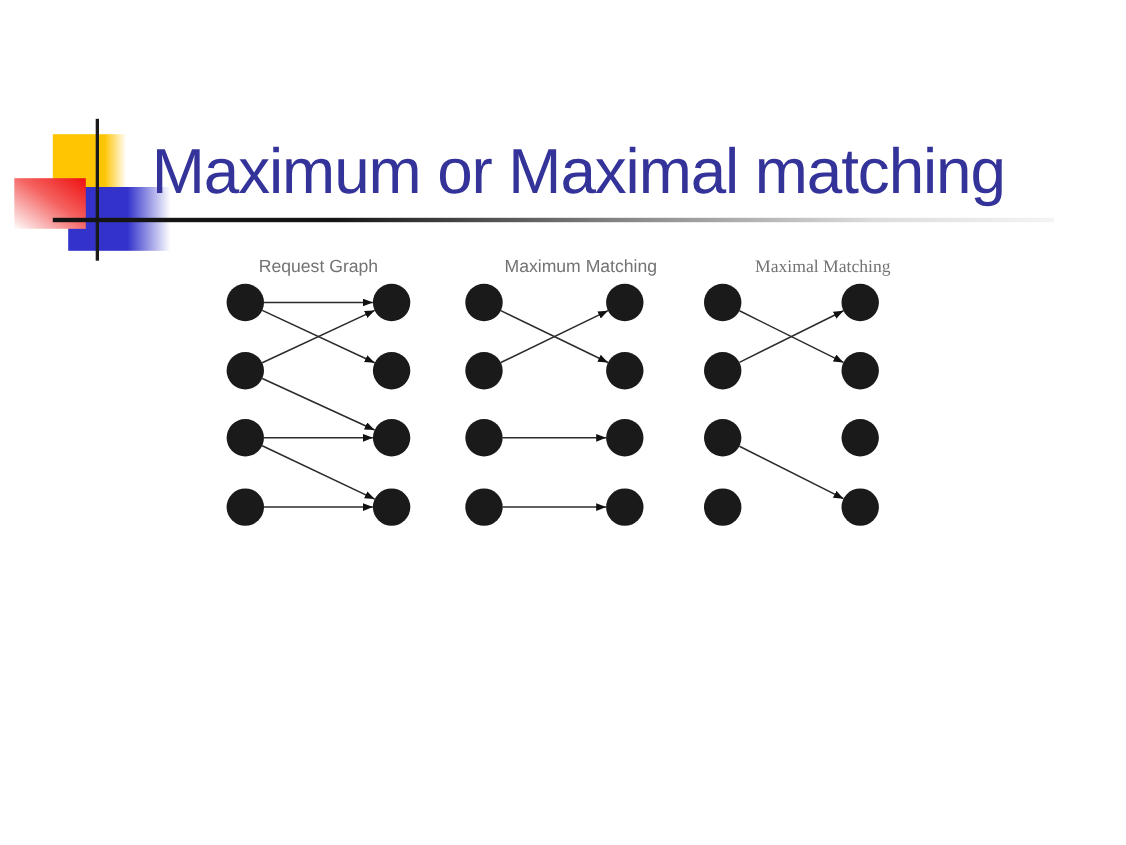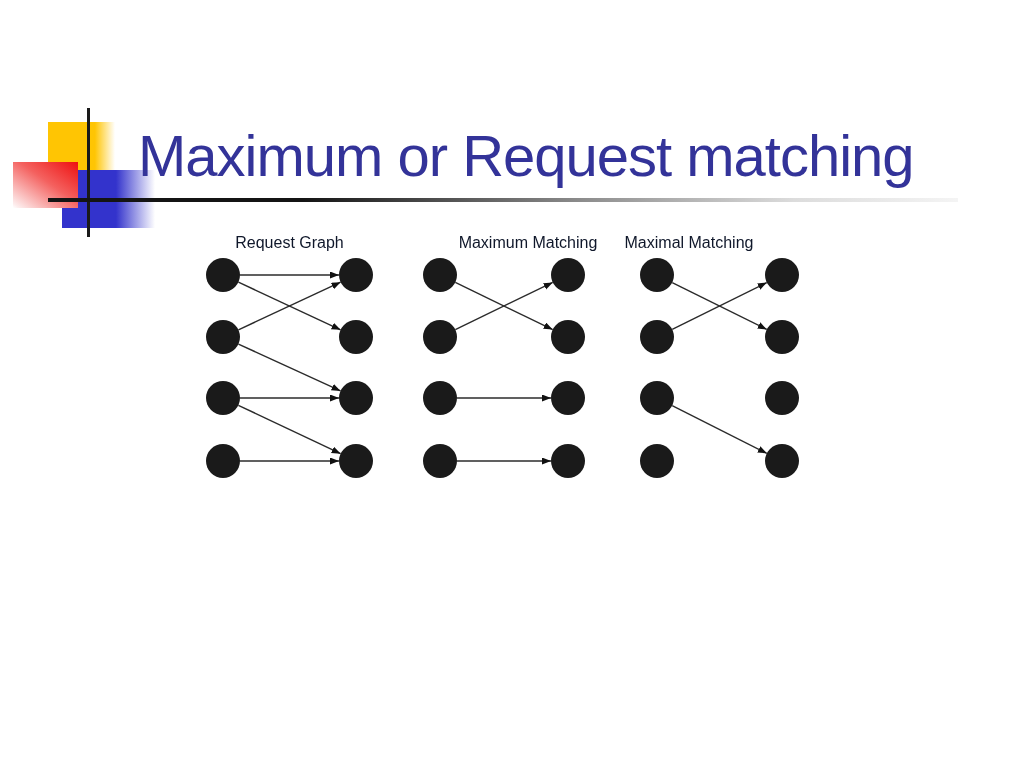--- a/index.html
+++ b/index.html
@@ -44,41 +44,41 @@
     color:#333399;
     white-space:nowrap;
     z-index:5;
   }
 
   .diagram-label {
     top:234px; width:220px;
     margin-left:-110px;            
     text-align:center;
     font-size:16px; line-height:18px;
-    color:#0f172a;
+    color:#737373;
     white-space:nowrap;
     z-index:5;
   }
 
   #graphs-svg { left:0; top:0; z-index:5; }
 </style>
 </head>
 <body>
 
 <div class="abs yellow-square"></div>
 <div class="abs blue-square"></div>
 <div class="abs red-square"></div>
 <div class="abs v-line"></div>
 <div class="abs h-line"></div>
 
-<div class="abs slide-title">Maximum or Request matching</div>
+<div class="abs slide-title">Maximum or Maximal matching</div>
 
 <div class="abs diagram-label" style="left: 289.5px;">Request Graph</div>
 <div class="abs diagram-label" style="left: 528px;">Maximum Matching</div>
-<div class="abs diagram-label" style="left: 689px;">Maximal Matching</div>
+<div class="abs diagram-label" style="left: 748px; font-family: Liberation Serif, serif;">Maximal Matching</div>
 
 <svg id="graphs-svg" class="abs" width="1024" height="768">
   <defs>
     <marker id="arrowhead" markerUnits="userSpaceOnUse" markerWidth="12" markerHeight="10" refX="9" refY="3.5" orient="auto">
       <path d="M0,0 L9,3.5 L0,7 Z" fill="#111111"></path>
     </marker>
   </defs>
 <line x1="240" y1="275" x2="339" y2="275" stroke="#2b2b2b" stroke-width="1.4" marker-end="url(#arrowhead)"></line>
     <line x1="238.4080717501214" y1="282.1827101391543" x2="340.5919282498786" y2="329.8172898608457" stroke="#2b2b2b" stroke-width="1.4" marker-end="url(#arrowhead)"></line>
     <line x1="238.4080717501214" y1="329.8172898608457" x2="340.5919282498786" y2="282.1827101391543" stroke="#2b2b2b" stroke-width="1.4" marker-end="url(#arrowhead)"></line>

